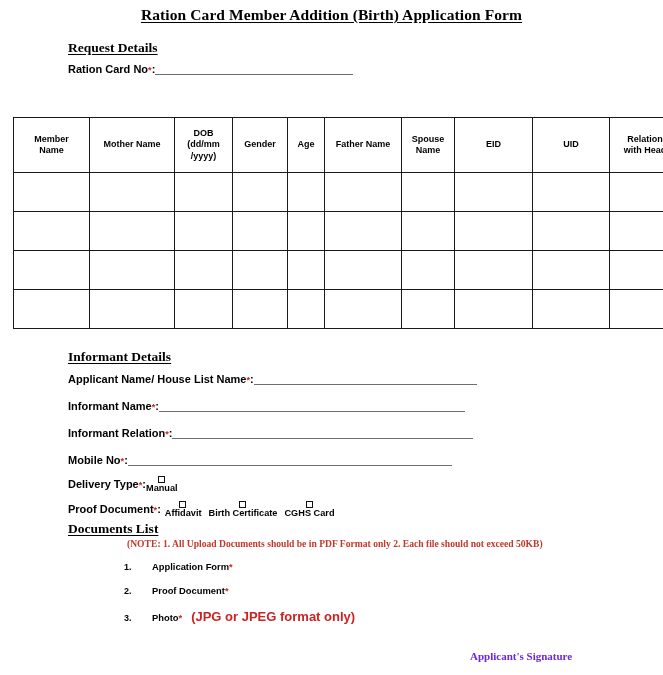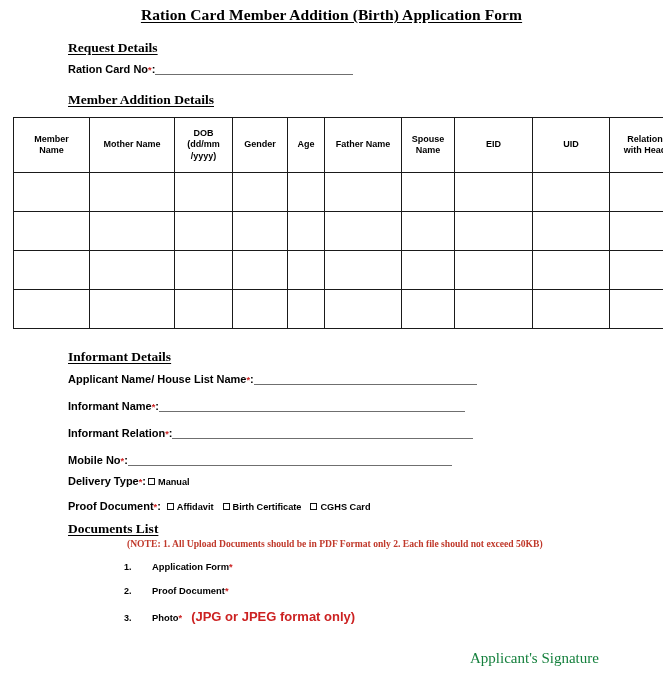--- a/index.html
+++ b/index.html
@@ -115,20 +115,21 @@
     background: #ffffff;
     position: relative;
     top: 0px;
   }
   .checkbox-option {
     display: inline-flex;
     align-items: center;
     margin-right: 7px;
     font-size: 9.2px;
     font-weight: bold;
+    flex-direction: column;
   }
 
   
   .member-table {
     position: absolute;
     top: 117px;
     left: 13px;
     width: 637px;
     border-collapse: collapse;
     table-layout: fixed;
@@ -201,43 +202,42 @@
     font-weight: bold;
     margin-left: 9px;
   }
 
   
   .signature {
     position: absolute;
     top: 650px;
     left: 470px;
     font-family: "Liberation Serif", serif;
-    font-weight: normal;
-    font-size: 15px;
-    color: #15803d;
+    font-weight: bold;
+    font-size: 11px;
+    color: #6d28d9;
     white-space: nowrap;
   }
 </style>
 </head>
 <body>
 
 <div class="page">
 
   <div class="form-title">Ration Card Member Addition (Birth) Application Form</div>
 
   <div class="section-heading" id="heading-request">Request Details</div>
 
   <div class="field-row" id="field-ration">
     <span class="field-label">Ration Card No</span>
       <span class="req-star">*</span>
       <span class="field-label">:</span>
       <span class="field-line"></span>
   </div>
 
-  <div class="section-heading" id="heading-member">Member Addition Details</div>
 
   <table class="member-table">
     <colgroup>
       <col class="col-0">
         <col class="col-1">
         <col class="col-2">
         <col class="col-3">
         <col class="col-4">
       <col class="col-5">
         <col class="col-6">

